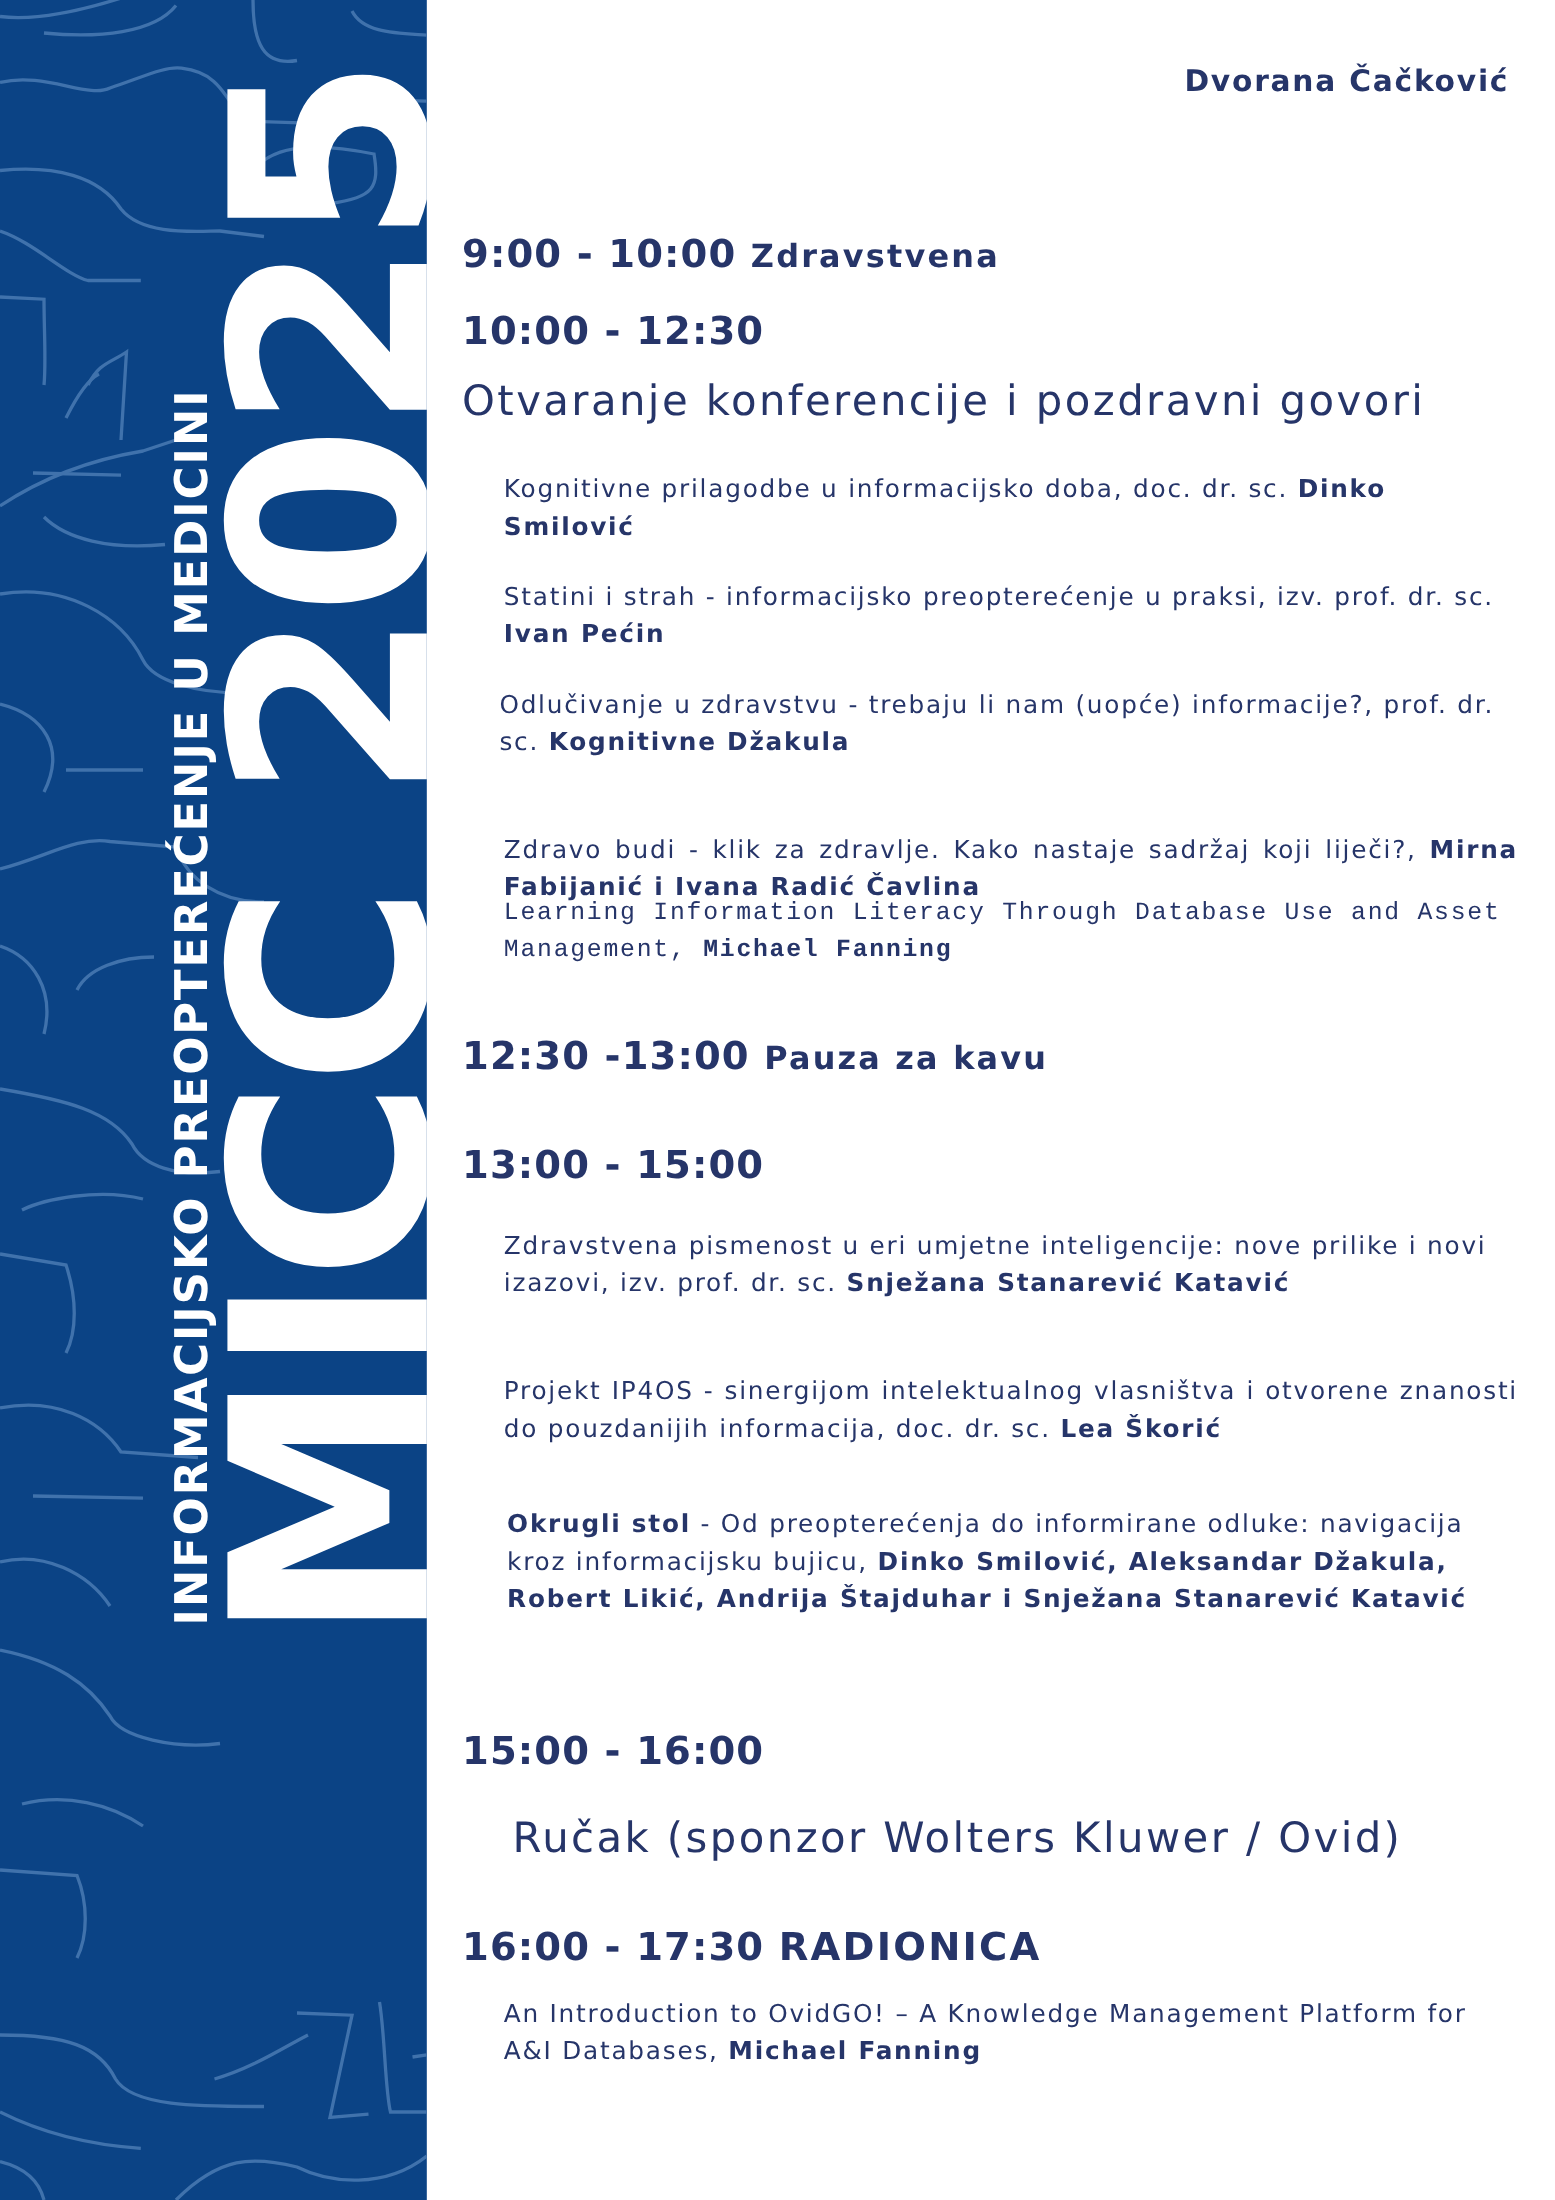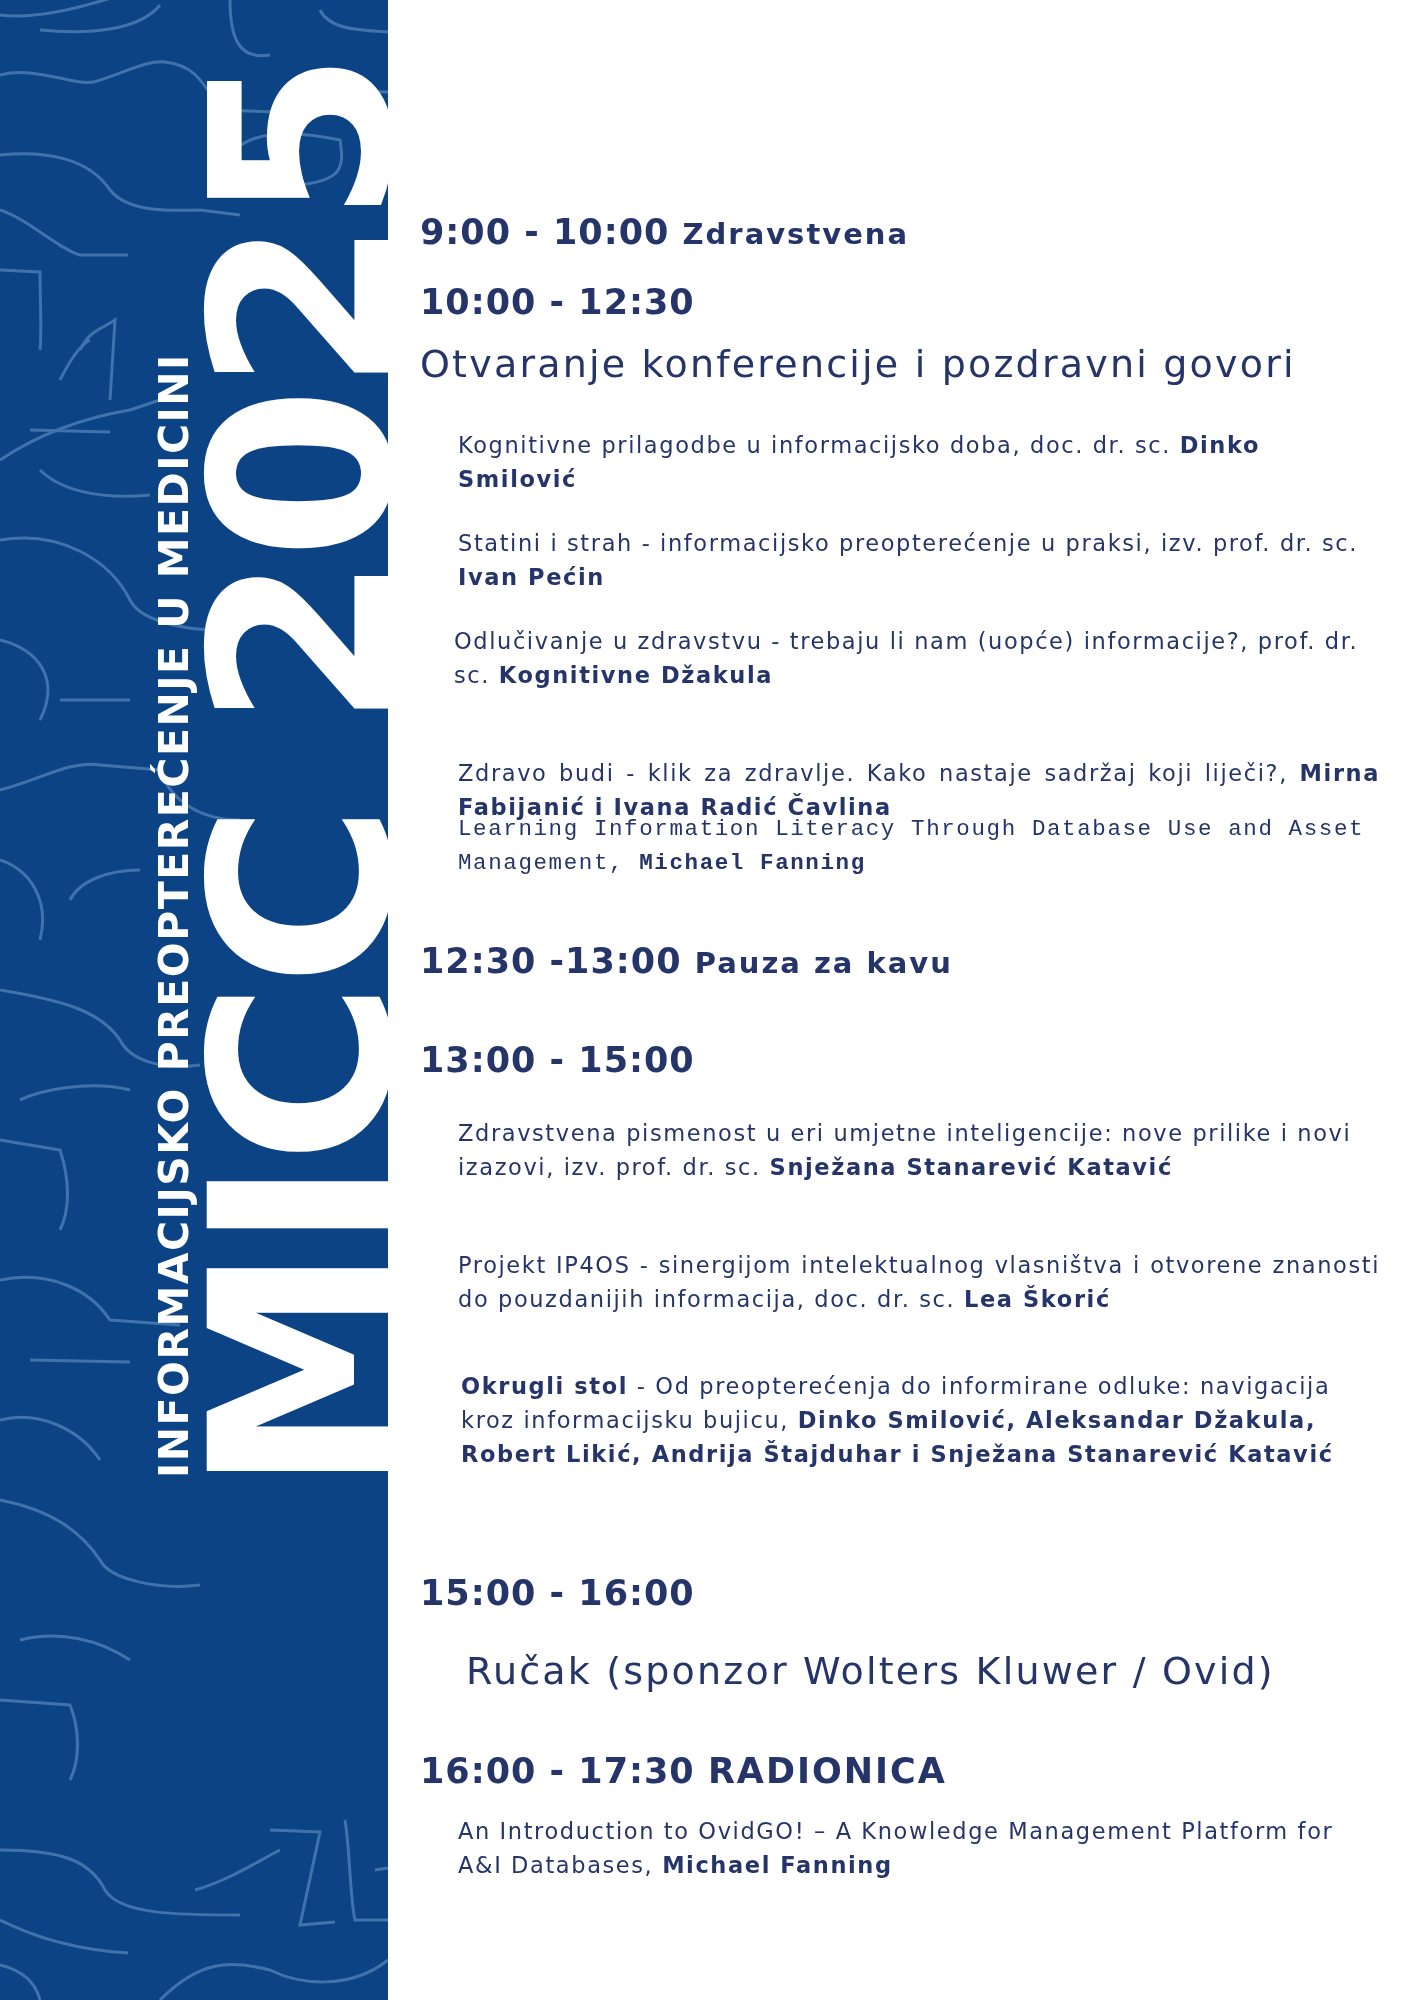--- a/index.html
+++ b/index.html
@@ -55,20 +55,21 @@
     <path d="M195 1890 C230 1880 260 1860 280 1850 M0 1920 C40 1940 80 1950 128 1953"></path>
     <path d="M270 1830 L320 1832 L300 1925 L335 1922 M345 1820 C350 1850 350 1900 355 1920 L388 1920"></path>
     <path d="M160 2000 C200 1960 230 1960 270 1970 C300 1985 350 1990 388 1960"></path>
     <path d="M375 1870 L388 1868 M0 1965 C20 1970 35 1980 40 2000"></path>
   </svg>
   <div class="big">MICC 2025</div>
   <div class="small-v">INFORMACIJSKO PREOPTEREĆENJE U MEDICINI</div>
 </div>
 
 <div class="header">
+  <div>Dvorana Čačković</div>
 </div>
 
 <div class="t" style="top:211px;">
   <span>9:00 - 10:00</span>
   <span class="lab">Zdravstvena</span>
 </div>
 
 <div class="t" style="top:281px;">
   <span>10:00 - 12:30</span>
 </div>

